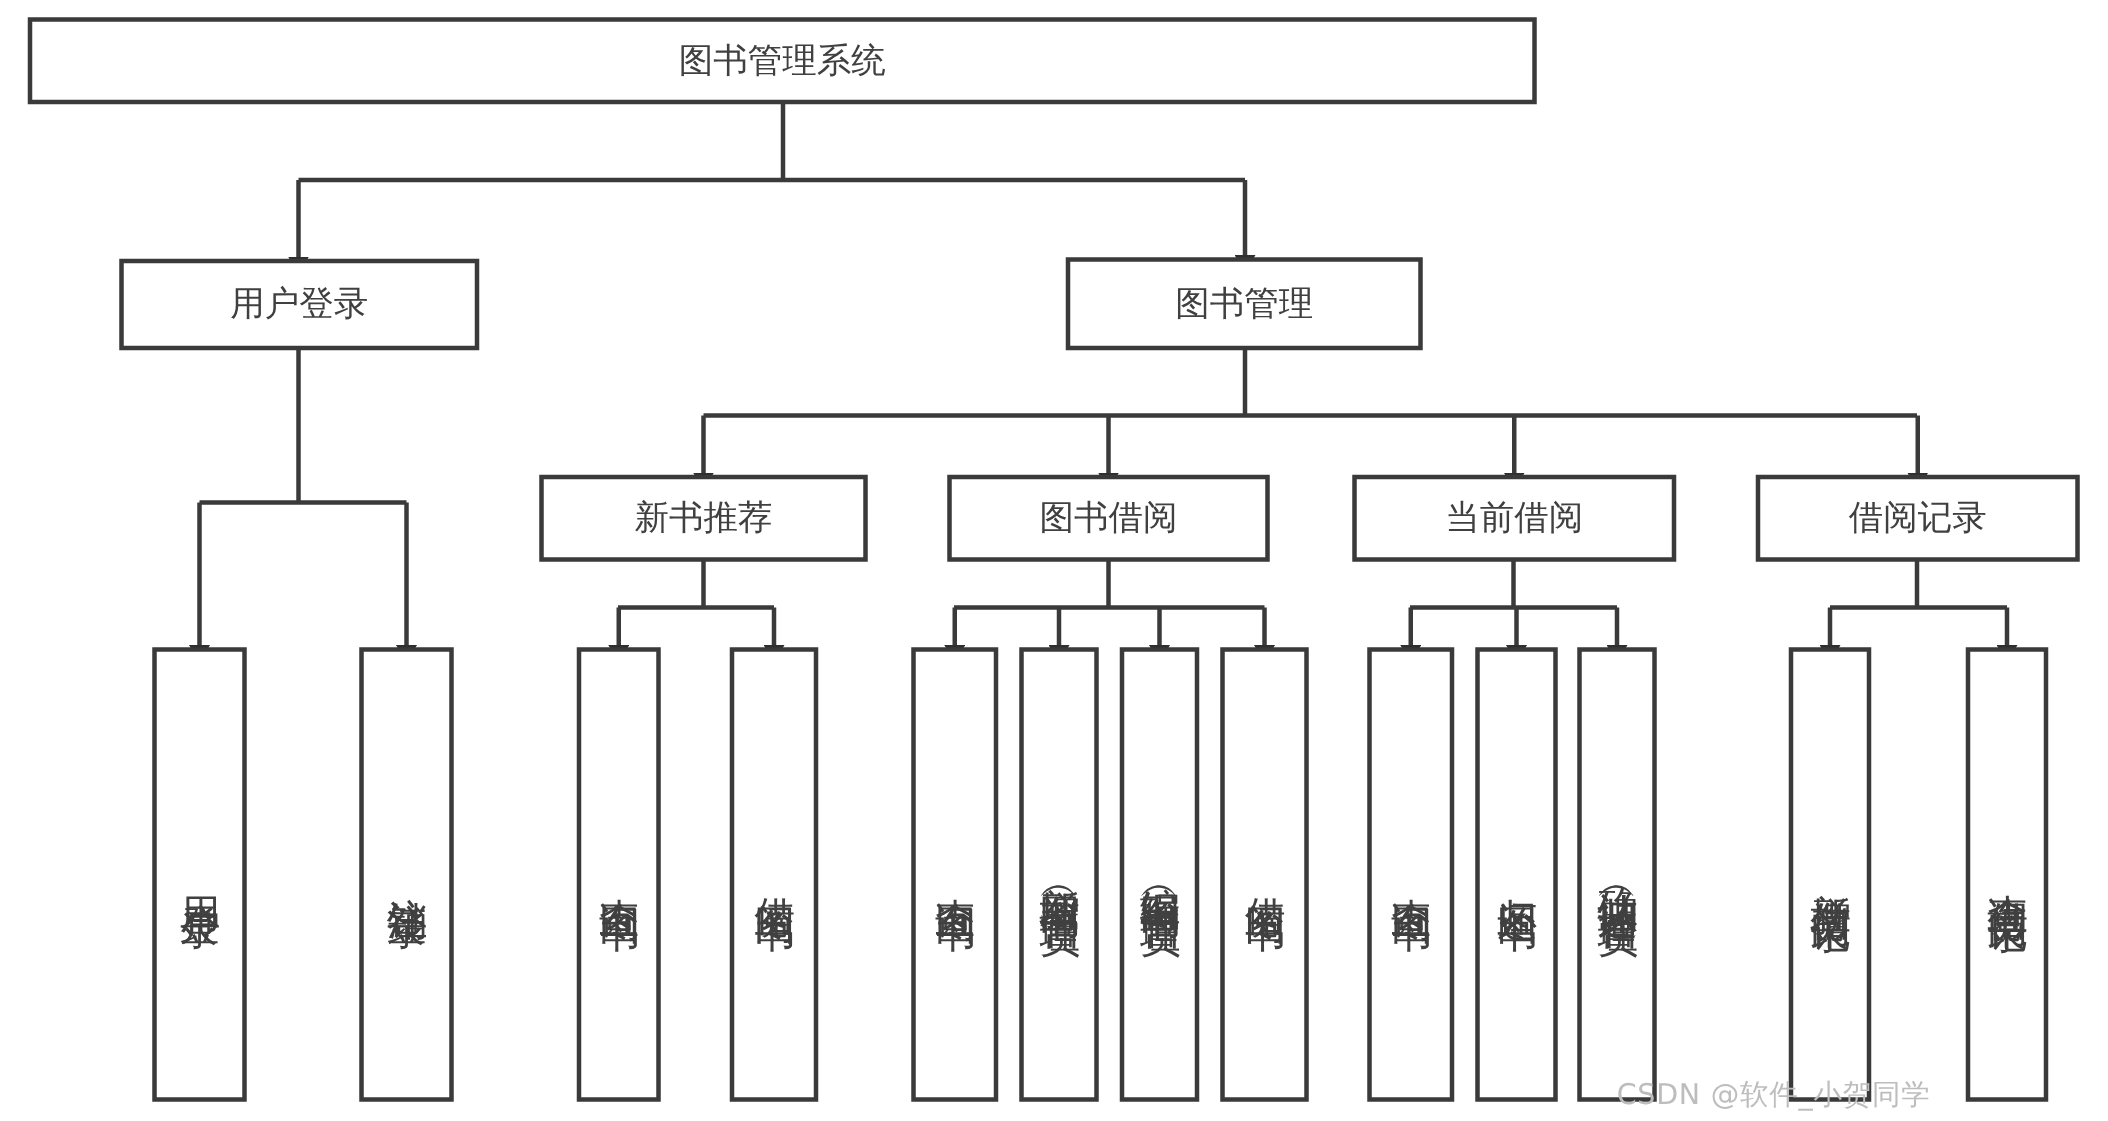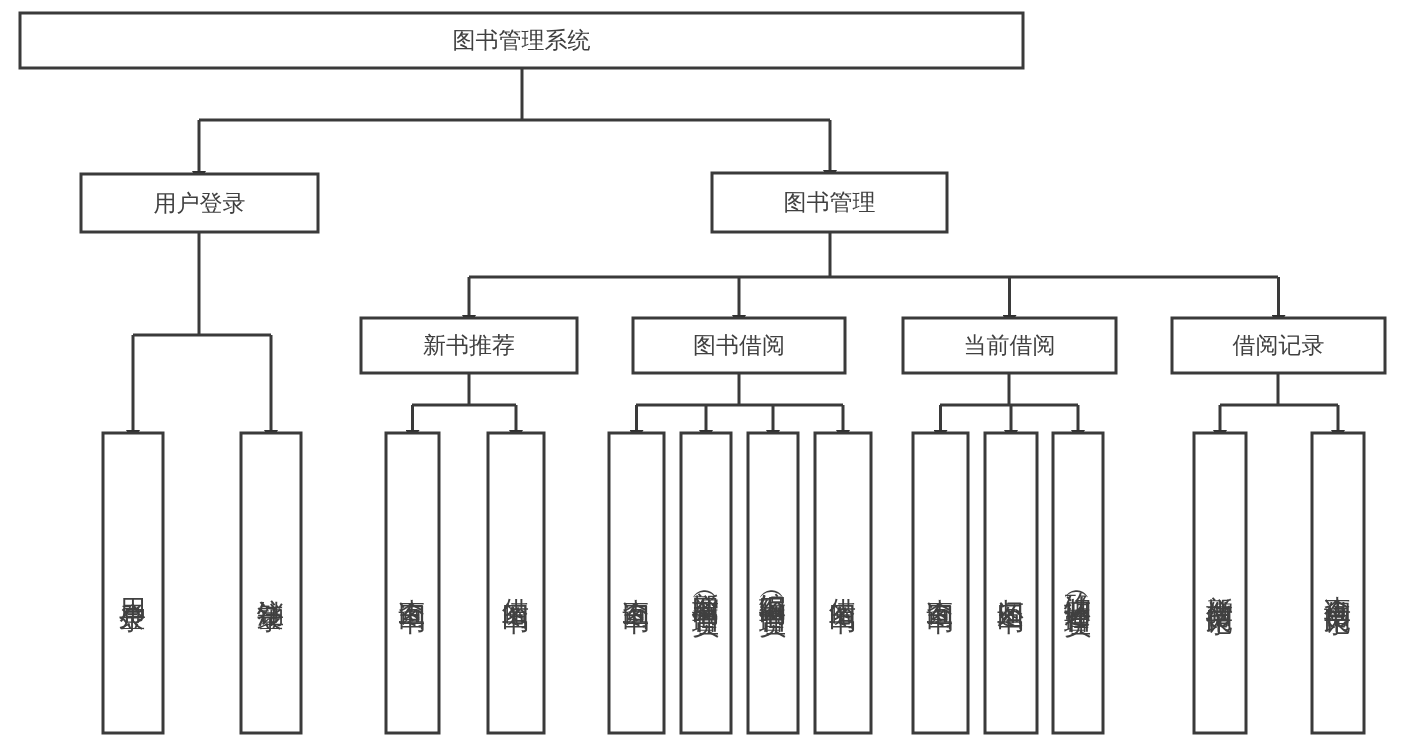--- a/index.html
+++ b/index.html
@@ -199,14 +199,15 @@
         <span class="leaf-label">确认归还（管理员）</span>
       </div>
       <div class="leaf-label-wrap" style="left: 1194px; top: 433px; width: 52px; height: 300px;">
         <span class="leaf-label">新增借阅记录</span>
       </div>
       <div class="leaf-label-wrap" style="left: 1312px; top: 433px; width: 52px; height: 300px;">
         <span class="leaf-label">查询借阅记录</span>
       </div>
     </div>
 
+  <div id="watermark">CSDN @软件_小贺同学</div>
 
 </div>
 
 </body></html>

